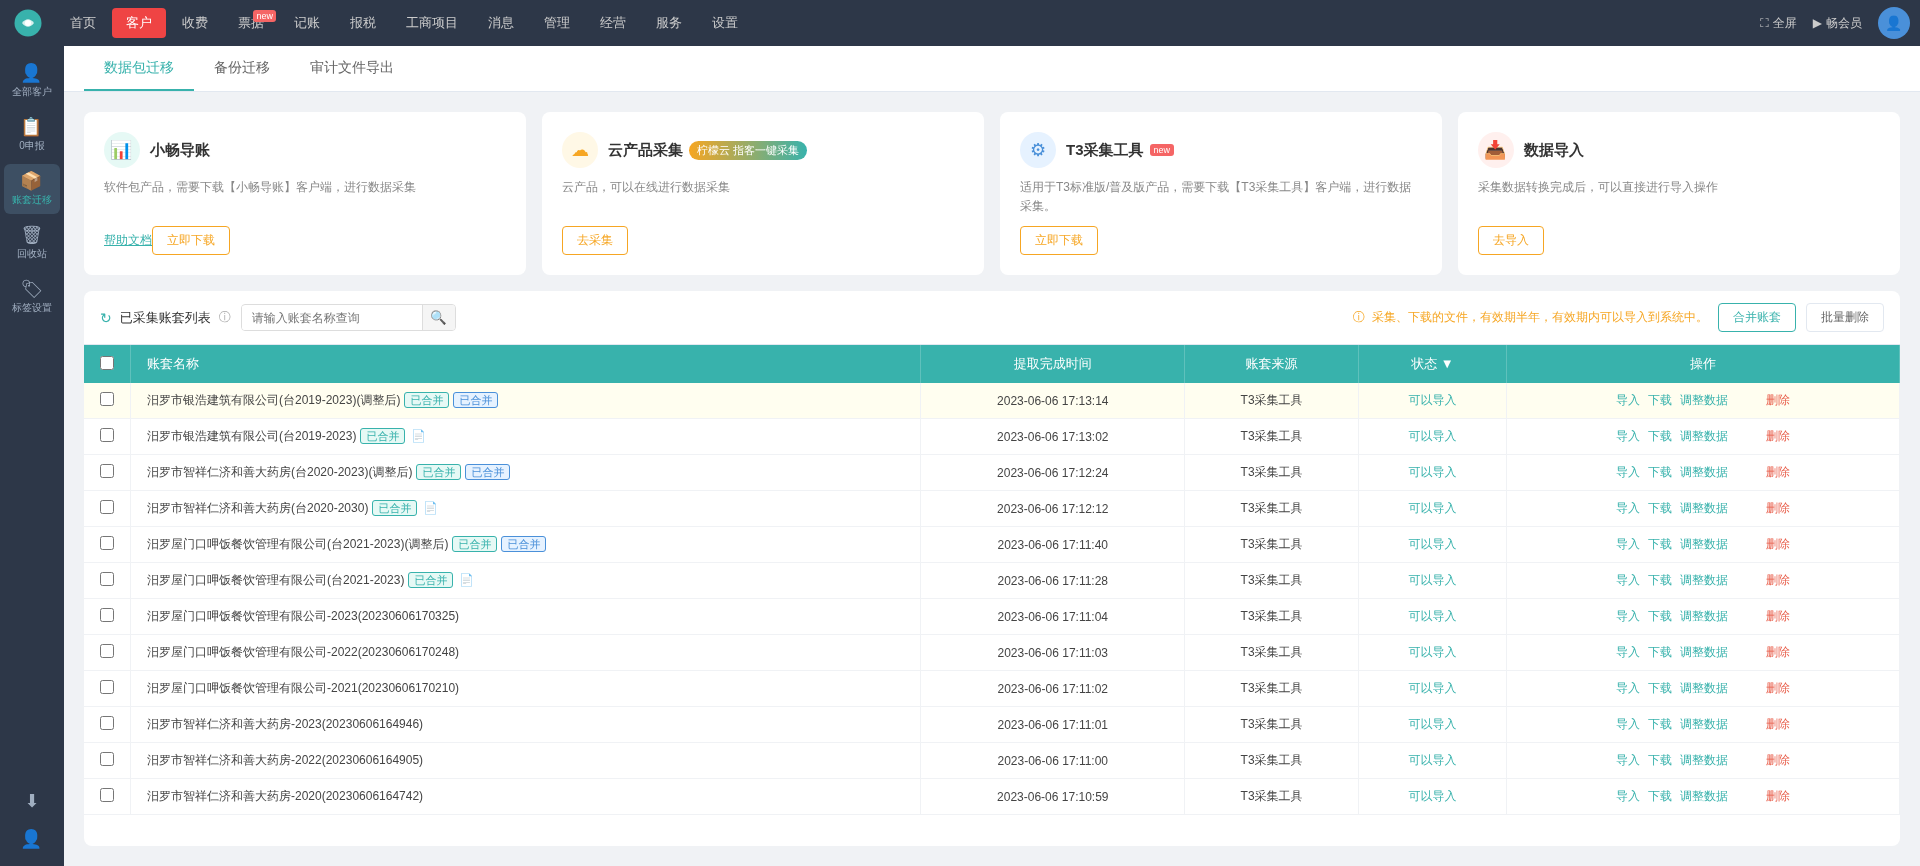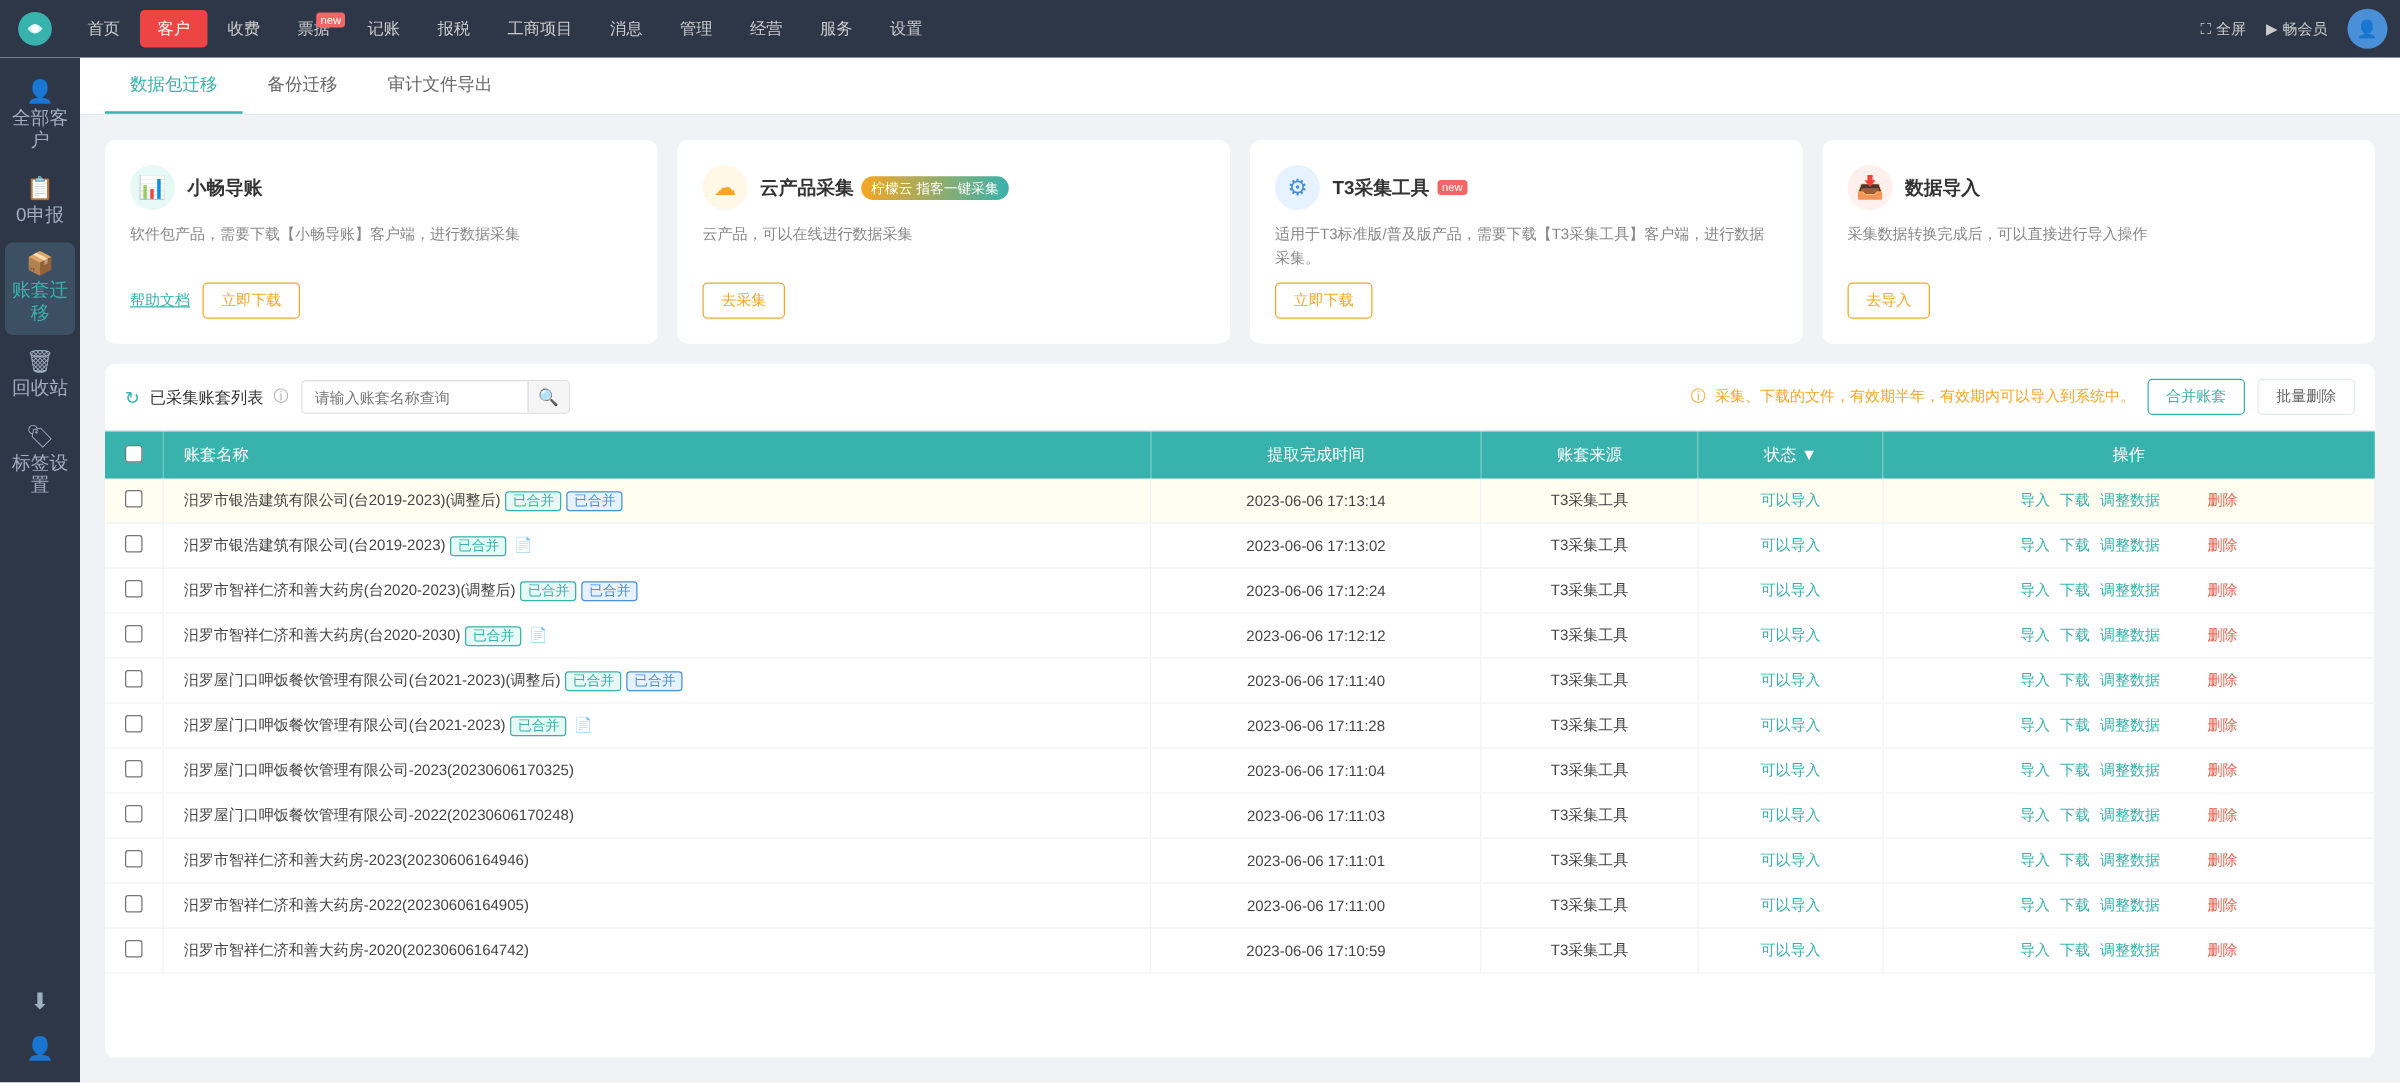--- a/index.html
+++ b/index.html
@@ -110,21 +110,21 @@
       border-radius: 6px;
       color: #a0aec0;
       font-size: 11px;
       gap: 4px;
     }
     .sidebar-item.active { background: #3d4f63; color: #38b2ac; }
     .sidebar-icon {
       font-size: 18px;
       line-height: 1;
     }
-    .sidebar-label { font-size: 15px; text-align: center; line-height: 1.2; }
+    .sidebar-label { font-size: 10px; text-align: center; line-height: 1.2; }
     .sidebar-bottom {
       margin-top: auto;
       display: flex;
       flex-direction: column;
       align-items: center;
       gap: 4px;
     }
 
     
     .content-area {
@@ -205,21 +205,21 @@
     .card-title { font-size: 15px; font-weight: 600; color: #333; }
     .card-title-with-badge { display: flex; align-items: center; gap: 6px; }
     .card-new-badge {
       background: #f56565;
       color: #fff;
       font-size: 9px;
       padding: 1px 4px;
       border-radius: 3px;
     }
     .card-desc { font-size: 12px; color: #888; line-height: 1.6; flex: 1; }
-    .card-actions { display: flex; gap: 10px; align-items: center; margin-top: auto; }
+    .card-actions { display: flex; align-items: center; margin-top: auto; }
     .card-link { color: #38b2ac; font-size: 12px; cursor: pointer; text-decoration: underline; }
     .card-btn {
       border: 1px solid #f6a623;
       color: #f6a623;
       background: #fff;
       padding: 5px 14px;
       border-radius: 4px;
       font-size: 12px;
       cursor: pointer;
     }
@@ -574,20 +574,28 @@
                 <tr>
                   <td><input type="checkbox" class="table-checkbox" style=""></td>
                   <td><span>汨罗屋门口呷饭餐饮管理有限公司-2022(20230606170248)</span></td>
                   <td>2023-06-06 17:11:03</td>
                   <td>T3采集工具</td>
                   <td><span class="status-ok">可以导入</span></td>
                   <td><span class="action-link">导入</span><span class="action-link">下载</span><span class="action-link">调整数据</span><span class="action-link red">删除</span></td>
                 </tr>
                 <tr>
                   <td><input type="checkbox" class="table-checkbox" style=""></td>
+                  <td><span>汨罗屋门口呷饭餐饮管理有限公司-2021(20230606170210)</span></td>
+                  <td>2023-06-06 17:11:02</td>
+                  <td>T3采集工具</td>
+                  <td><span class="status-ok">可以导入</span></td>
+                  <td><span class="action-link">导入</span><span class="action-link">下载</span><span class="action-link">调整数据</span><span class="action-link red">删除</span></td>
+                </tr>
+                <tr>
+                  <td><input type="checkbox" class="table-checkbox" style=""></td>
                   <td><span>汨罗市智祥仁济和善大药房-2023(20230606164946)</span></td>
                   <td>2023-06-06 17:11:01</td>
                   <td>T3采集工具</td>
                   <td><span class="status-ok">可以导入</span></td>
                   <td><span class="action-link">导入</span><span class="action-link">下载</span><span class="action-link">调整数据</span><span class="action-link red">删除</span></td>
                 </tr>
                 <tr>
                   <td><input type="checkbox" class="table-checkbox" style=""></td>
                   <td><span>汨罗市智祥仁济和善大药房-2022(20230606164905)</span></td>
                   <td>2023-06-06 17:11:00</td>

